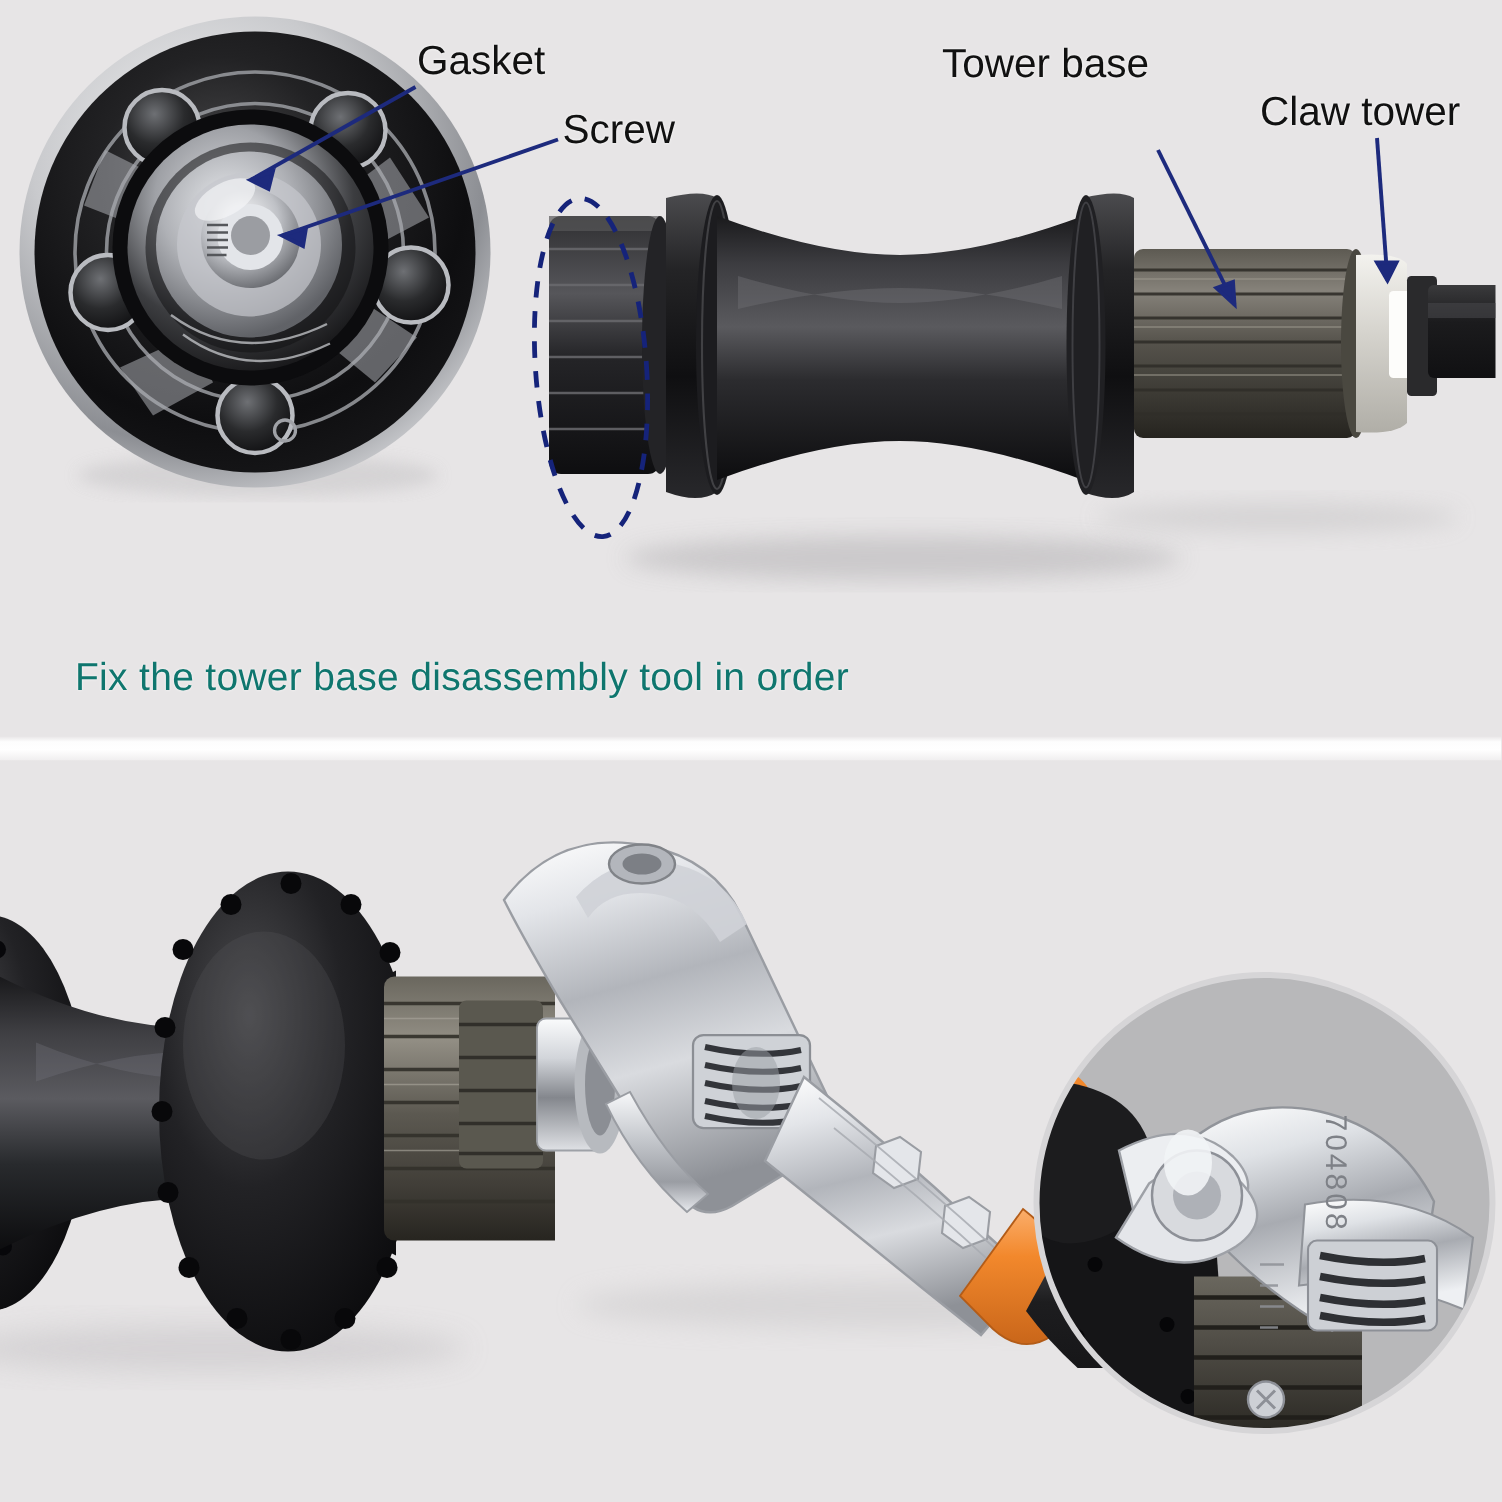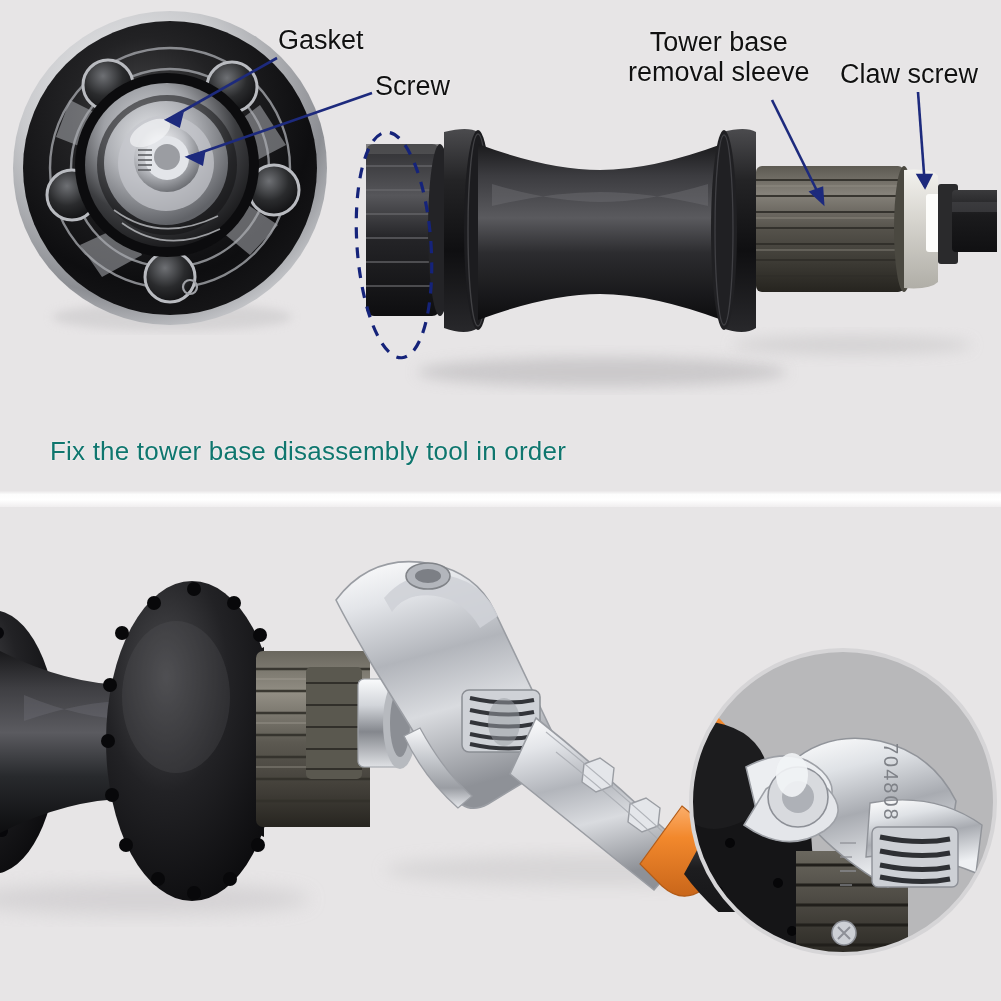--- a/index.html
+++ b/index.html
@@ -34,21 +34,21 @@
   .anno{
     position:absolute;
     font-size:27px;
     line-height:30px;
     color:#111;
     white-space:nowrap;
     text-shadow:0 0 2px rgba(255,255,255,.9);
   }
   #label-gasket{left:278px;top:25px;}
   #label-screw{left:375px;top:71px;text-align:center;}
-  #label-tower{left:628px;top:27px;text-align:center;}
+  #label-tower{left:628px;top:27px;text-align:right;}
   #label-claw{left:840px;top:59px;}
 
   
   .ov{position:absolute;left:0;top:0;width:1001px;height:1001px;pointer-events:none;}
 
   
   .layer{position:absolute;}
 </style>
 </head>
 <body>
@@ -267,23 +267,22 @@
 
         <line x1="918" y1="92" x2="925" y2="187"></line>
         <polygon points="925,187 918,175 931,175"></polygon>
       </g>
     </svg>
 
     <div class="anno" id="label-gasket">Gasket</div>
     <div class="anno" id="label-screw">Screw</div>
     <div class="anno" id="label-tower">
       <div>Tower base</div>
-      <div>removal sleeve</div>
     </div>
-    <div class="anno" id="label-claw">Claw screw</div>
+    <div class="anno" id="label-claw">Claw tower</div>
 
     <div class="caption" id="caption-top">Fix the tower base disassembly tool in order</div>
   </div>
 
   <div id="divider"></div>
 
   <div class="panel" id="panel-bottom">
 
     <svg class="layer" style="left:-60px;top:20px;width:430px;height:400px;" viewBox="0 0 430 400">
       <defs>

